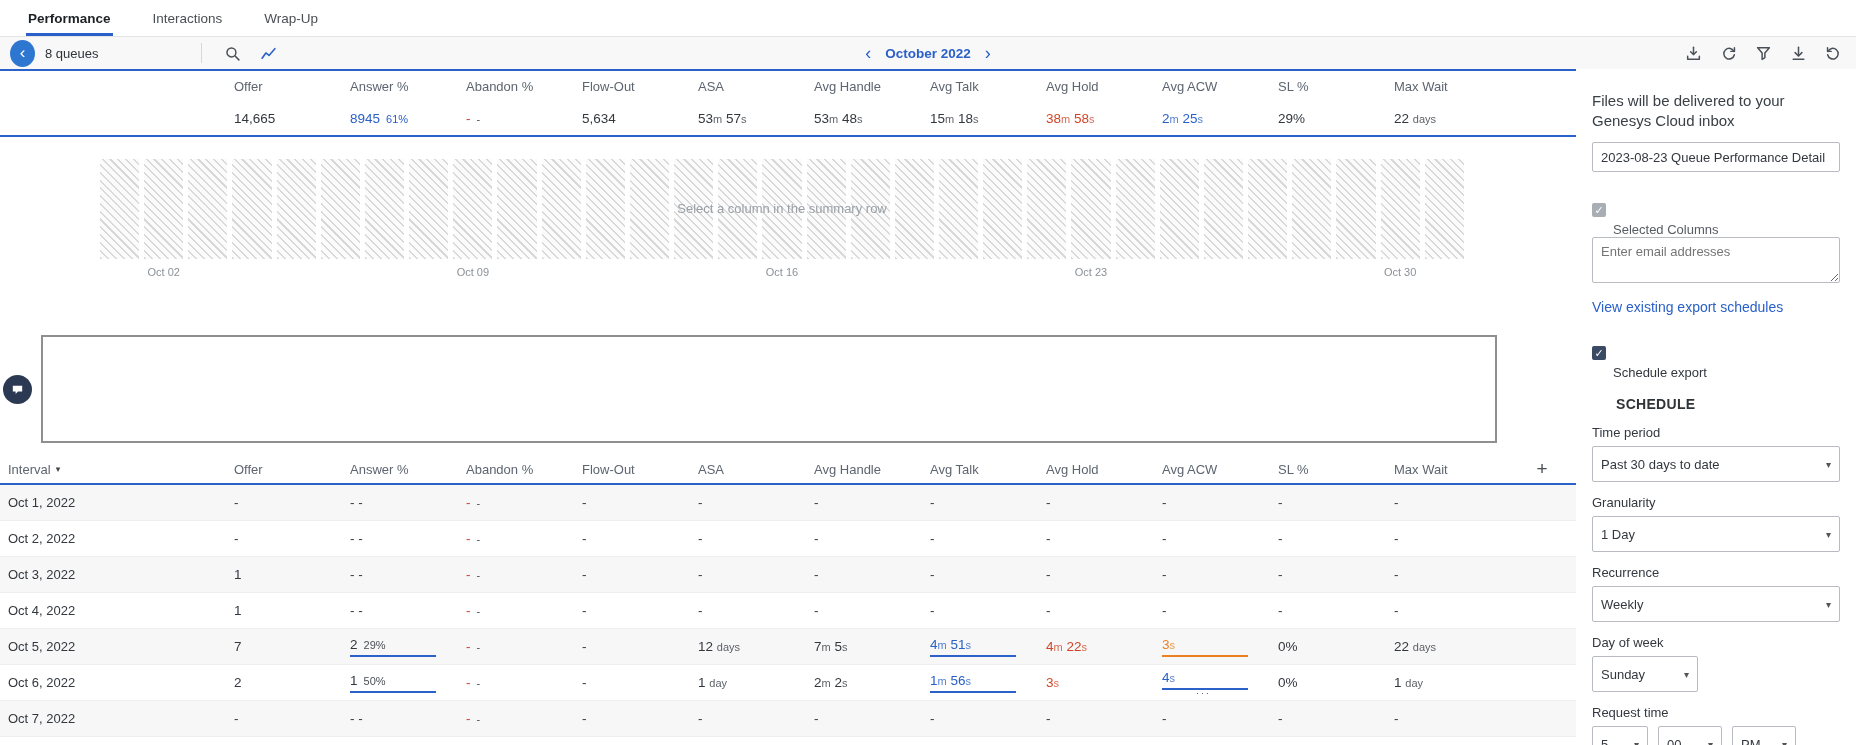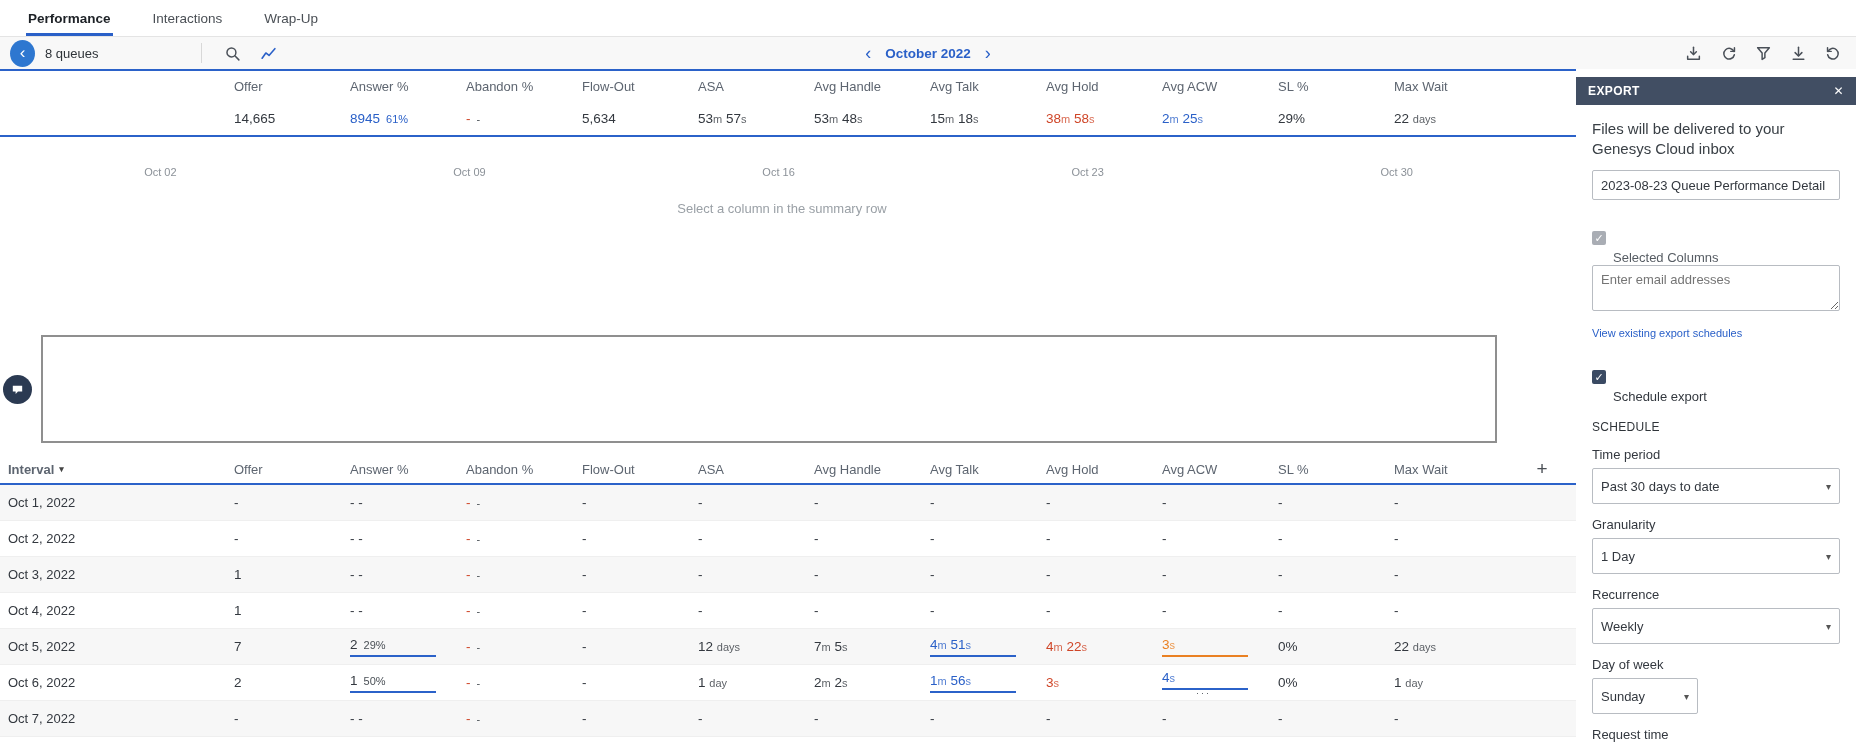--- a/index.html
+++ b/index.html
@@ -43,35 +43,35 @@
   .c-blue{color:#2a60c8;}
   .c-orange{color:#ea8123;} .sub.c-blue{color:#2a60c8;}
   .ul{height:2px;width:86px;margin-top:3px;}
   .ul-blue{background:#2b62c9;}
   .ul-orange{background:#ea8123;}
   .dots{font-size:9px;line-height:4px;letter-spacing:2px;color:#4a5056;margin:1px 0 0 34px;}
 
   
   .chart{position:relative;padding:22px 0 0 0;height:146px;}
   .chart-bars{margin-left:100px;width:1364px;display:flex;gap:5px;align-items:flex-end;}
-  .bar-slot{flex:1;display:flex;flex-direction:row;}
+  .bar-slot{flex:1;display:flex;flex-direction:column;}
   .hatch-bar{height:100px;background:repeating-linear-gradient(45deg,#d9d9d9 0 1.5px,#fbfbfb 1.5px 5.5px);}
   .tick{height:16px;margin-top:7px;font-size:11px;color:#8b9198;text-align:center;white-space:nowrap;}
   .chart-placeholder{position:absolute;top:64px;left:0;width:1564px;text-align:center;
                      font-size:13px;color:#9aa0a6;pointer-events:none;}
 
   
   .anno-row{position:relative;margin-top:30px;height:112px;}
   .comment-btn{position:absolute;left:3px;top:40px;width:29px;height:29px;border-radius:50%;
                background:#2b3a52;display:grid;place-items:center;cursor:pointer;}
   .anno-box{margin-left:41px;width:1452px;height:104px;border:2px solid #8f8f8f;background:#fff;}
 
   
   .table-head{height:28px;margin-top:8px;border-bottom:2px solid #2b62c9;}
-  .table-head .interval-cell{color:#5d6570;display:flex;align-items:center;gap:5px;cursor:pointer;font-weight:bold;}
+  .table-head .interval-cell{color:#5d6570;display:flex;align-items:center;gap:5px;cursor:pointer;}
   .sort{font-size:9px;color:#444;}
   .plus-cell{justify-self:center;font-size:19px;color:#4a4f55;cursor:pointer;padding-left:0;}
   .row{height:35px;border-bottom:1px solid #efefef;}
   .row.stripe{background:#f7f7f7;}
 
   
   .panel{width:280px;flex-shrink:0;background:#fff;margin-top:8px;overflow:hidden;}
   .panel-head{height:28px;background:#414e63;color:#fff;display:flex;justify-content:space-between;
               align-items:center;padding:0 12px;font-size:12px;font-weight:700;letter-spacing:.4px;}
   .close{cursor:pointer;font-size:12px;font-weight:400;}
@@ -80,22 +80,22 @@
   .txt{width:100%;box-sizing:border-box;height:30px;padding:0 8px;font-size:13px;color:#33383f;
        border:1px solid #b8bcc2;border-radius:2px;font-family:"Liberation Sans",sans-serif;}
   .area{height:46px;padding:6px 8px;resize:both;}
   .chk-row{display:flex;gap:7px;align-items:center;margin-top:10px;font-size:13px;cursor:pointer;}
   .chk{width:14px;height:14px;border-radius:2px;color:#fff;font-size:11px;line-height:14px;text-align:center;flex-shrink:0;}
   .chk-gray{background:#a9adb4;}
   .chk-blue{background:#3a4a63;}
   .chk-label{color:#33383f;margin-top:40px;}
   .chk-label.muted{color:#565c63;}
   .instr{font-size:12.5px;color:#4a5056;line-height:1.4;margin:12px 0 6px;}
-  .link{display:block;margin:12px 0 2px;color:#2a60c8;font-size:11px;text-decoration:none;cursor:pointer;}
-  .sched-head{margin-top:16px;font-size:12px;font-weight:400;color:#2f3439;letter-spacing:.3px;}
+  .link{display:block;margin:12px 0 2px;color:#2a60c8;font-size:14px;text-decoration:none;cursor:pointer;}
+  .sched-head{margin-top:16px;font-size:14px;font-weight:700;color:#2f3439;letter-spacing:.3px;margin-left:24px;}
   .fld-label{margin-top:13px;font-size:13px;color:#33383f;}
   .select{display:flex;justify-content:space-between;align-items:center;width:100%;height:30px;
           box-sizing:border-box;border:1px solid #b8bcc2;border-radius:2px;background:#fff;
           padding:17px 8px;font-size:13px;color:#33383f;margin-top:6px;cursor:pointer;}
   .select.narrow{width:106px;}
   .caret{font-size:10px;color:#555;margin-left:8px;}
   .time-row{display:flex;gap:10px;margin-top:6px;}
   .time-row .select{margin-top:0;}
   .sel-hour{width:56px;} .sel-min{width:64px;} .sel-mer{width:64px;}
 </style>
@@ -457,24 +457,20 @@
             <div class="cell"><span>-</span></div>
             <div class="cell"><span>-</span></div>
             <div class="cell"><span>-</span></div>
           </div>
           <div class="grid row"></div>
         </div>
 
     </div>
 
     <aside class="panel">
-      <div class="panel-head">
-        <span>EXPORT</span>
-        <span class="close">✕</span>
-      </div>
       <div class="panel-body">
         <p class="note">Files will be delivered to your Genesys Cloud inbox</p>
         <input class="txt" type="text" value="2023-08-23 Queue Performance Detail" style="">
         <label class="chk-row">
           <span class="chk chk-gray">✓</span>
           <span class="chk-label muted">Selected Columns</span>
         </label>
         <textarea class="txt area" placeholder="Enter email addresses" style=""></textarea>
         <a class="link">View existing export schedules</a>
         <label class="chk-row">

